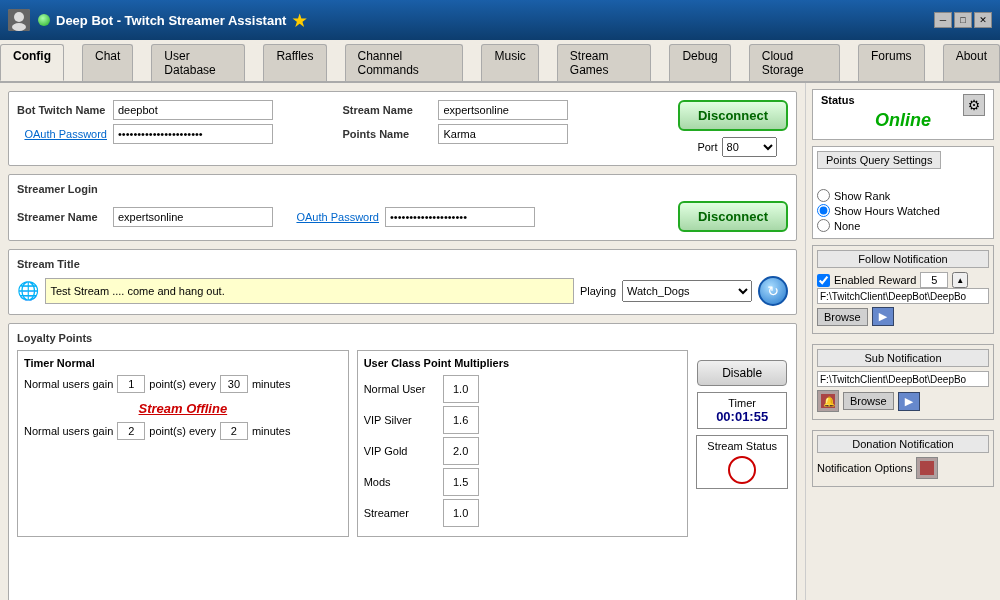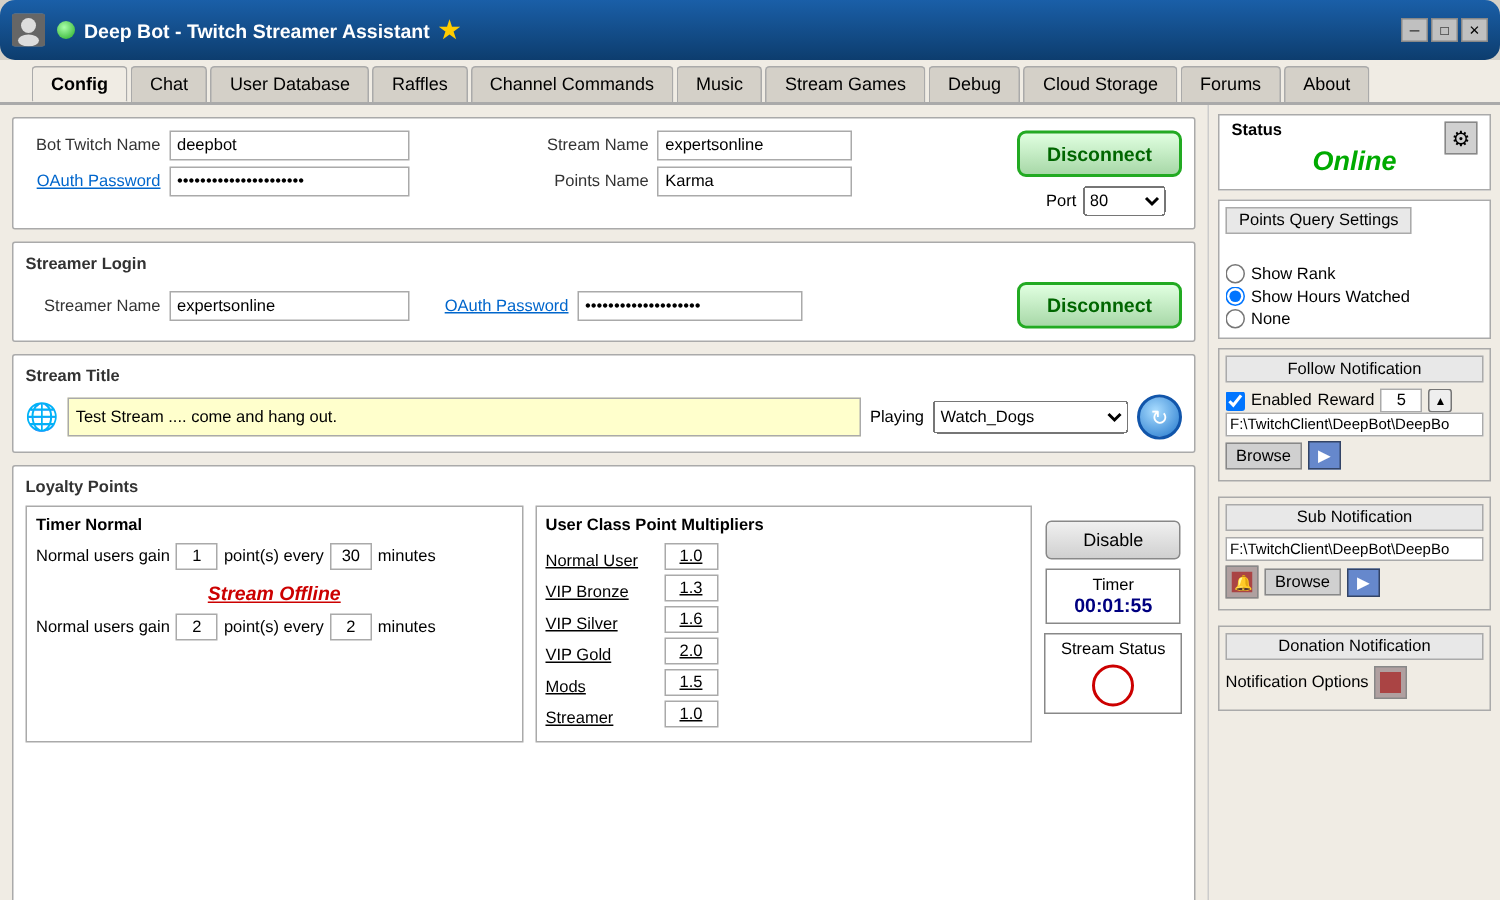--- a/index.html
+++ b/index.html
@@ -12,21 +12,20 @@
       overflow: hidden;
     }
     .title-bar {
       background: linear-gradient(to bottom, #1a5fa8, #0d3d6e);
       color: white;
       display: flex;
       align-items: center;
       justify-content: space-between;
       padding: 20px 8px;
       height: 28px;
-      border-radius: 10px;
     }
     .title-bar-left {
       display: flex;
       align-items: center;
       gap: 8px;
     }
     .title-bar-avatar {
       width: 22px;
       height: 22px;
       border-radius: 2px;
@@ -63,22 +62,22 @@
       font-size: 9px;
       cursor: pointer;
       display: flex;
       align-items: center;
       justify-content: center;
     }
     .tabs-bar {
       background: #f0ece4;
       border-bottom: 2px solid #aaa;
       display: flex;
-      padding: 4px 21px 0;
-      gap: 2px;
+      padding: 4px 0 0;
+      gap: 18px;
     }
     .tab {
       padding: 4px 12px;
       background: #d4d0c8;
       border: 1px solid #aaa;
       border-bottom: none;
       cursor: pointer;
       font-size: 12px;
       border-radius: 3px 3px 0 0;
     }
@@ -120,23 +119,24 @@
       color: #333;
     }
     .form-row {
       display: flex;
       align-items: center;
       gap: 6px;
       margin-bottom: 4px;
     }
     .form-label {
       min-width: 90px;
-      text-align: right;
+      text-align: left;
       font-size: 11px;
       color: #333;
+      font-weight: bold;
     }
     .form-input {
       border: 1px solid #aaa;
       padding: 2px 4px;
       font-size: 11px;
       background: white;
       height: 20px;
     }
     .form-input-wide { width: 160px; }
     .form-input-med { width: 130px; }
@@ -264,32 +264,31 @@
       border: 1px solid #aaa;
       padding: 6px;
     }
     .multipliers-title {
       font-size: 11px;
       font-weight: bold;
       margin-bottom: 6px;
     }
     .mult-row {
       display: flex;
-      align-items: flex-end;
+      align-items: center;
       gap: 4px;
       margin-bottom: 3px;
-      text-decoration: underline;
     }
     .mult-label {
       min-width: 75px;
       font-size: 11px;
     }
     .mult-input {
       width: 36px;
-      height: 18px;
+      height: 28px;
       border: 1px solid #aaa;
       font-size: 11px;
       text-align: center;
     }
     .right-controls {
       display: flex;
       flex-direction: column;
       align-items: center;
       gap: 6px;
       padding-top: 10px;
@@ -567,24 +566,20 @@
         </div>
 
         <div class="multipliers-box">
           <div class="multipliers-title">User Class Point Multipliers</div>
           <div id="mult-rows">
               <div class="mult-row">
       <span class="mult-label">Normal User</span>
       <input class="mult-input" type="text" value="1.0" style="">
     </div>
               <div class="mult-row">
-      <span class="mult-label">VIP Bronze</span>
-      <input class="mult-input" type="text" value="1.3" style="">
-    </div>
-              <div class="mult-row">
       <span class="mult-label">VIP Silver</span>
       <input class="mult-input" type="text" value="1.6" style="">
     </div>
               <div class="mult-row">
       <span class="mult-label">VIP Gold</span>
       <input class="mult-input" type="text" value="2.0" style="">
     </div>
               <div class="mult-row">
       <span class="mult-label">Mods</span>
       <input class="mult-input" type="text" value="1.5" style="">

